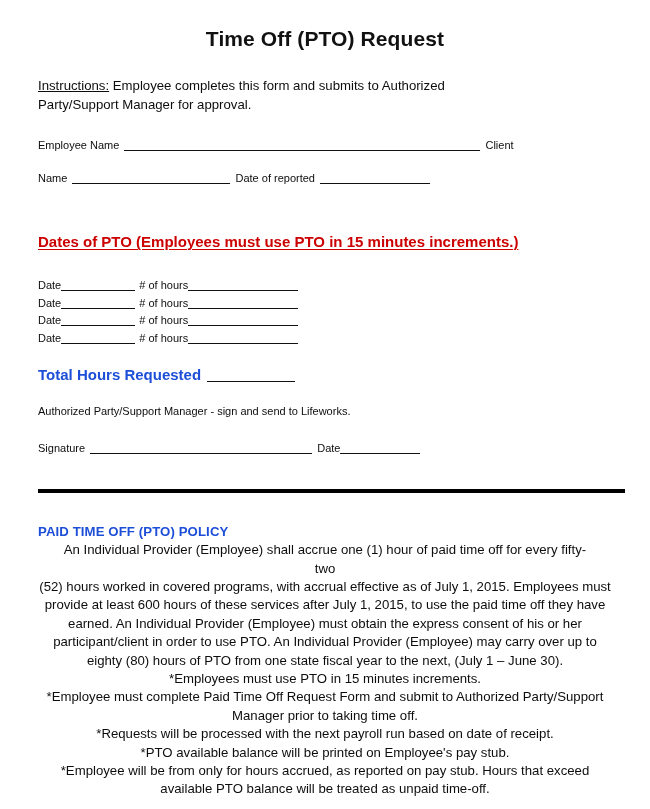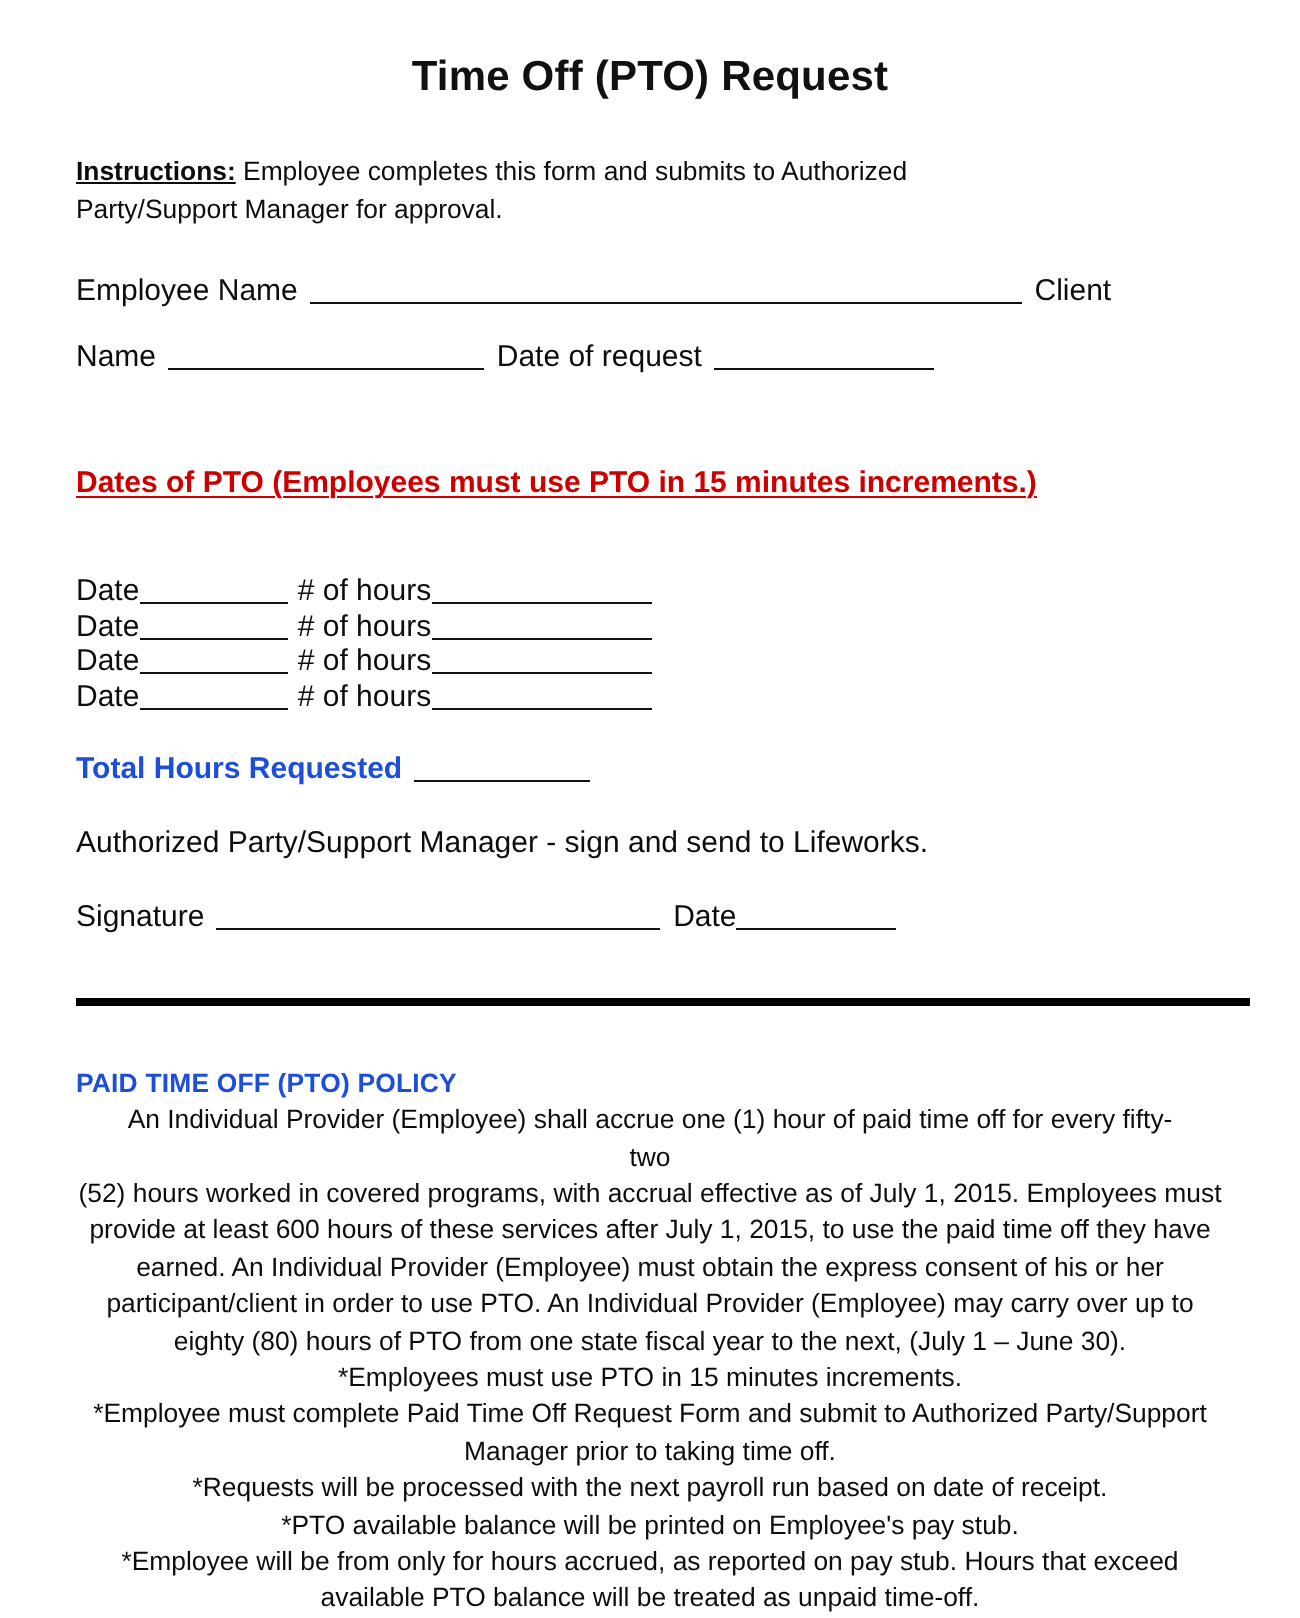--- a/index.html
+++ b/index.html
@@ -33,26 +33,26 @@
   .body-area {
     padding: 0 38px 0 38px;
   }
   .instructions {
     margin-top: 26px;
     font-size: 13.2px;
     line-height: 19px;
     max-width: 470px;
   }
   .instructions .lead {
-    font-weight: bold;
+    font-weight: normal;
     text-decoration: underline;
     text-align: right;
   }
   .row {
-    font-size: 15px;
+    font-size: 11px;
     line-height: 19px;
     white-space: nowrap;
   }
   .gap-lg { height: 22px; }
   .gap-md { height: 14px; }
   .blank {
     display: inline-block;
     border-bottom: 1.3px solid #111111;
     vertical-align: -2px;
     margin: 0 2px;
@@ -77,21 +77,21 @@
     font-weight: bold;
     text-decoration: underline;
     text-decoration-thickness: 1.2px;
     text-underline-offset: 2px;
   }
   .section-heading {
     font-size: 15px;
     line-height: 19px;
   }
   .pto-rows {
-    margin-top: 20px;
+    margin-top: 10px;
   }
   .pto-rows .row {
     line-height: 17.5px;
   }
   .hr-thick {
     margin: 0;
     border: none;
     border-top: 4px solid #000000;
     background: #000000;
     height: 0;
@@ -122,21 +122,21 @@
   <div class="body-area">
 
     <div class="instructions"><span class="lead">Instructions:</span><span> Employee completes this form and submits to Authorized Party/Support Manager for approval.</span></div>
 
     <div class="gap-lg"></div>
 
     <div class="row"><span>Employee Name</span> <span class="blank b-empname"></span> <span>Client</span></div>
 
     <div class="gap-md"></div>
 
-    <div class="row"><span>Name</span> <span class="blank b-name"></span> <span>Date of request</span> <span class="blank b-daterequest"></span></div>
+    <div class="row"><span>Name</span> <span class="blank b-name"></span> <span>Date of reported</span> <span class="blank b-daterequest"></span></div>
 
     <div style="height:44px"></div>
 
     <div class="section-heading"><span class="red-underline">Dates of PTO (Employees must use PTO in 15 minutes increments.)</span></div>
 
     <div style="height:16px"></div>
 
     <div class="pto-rows">
       <div class="row"><span>Date</span><span class="blank tight b-date"></span> <span># of hours</span><span class="blank tight b-hours"></span></div>
       <div class="row"><span>Date</span><span class="blank tight b-date"></span> <span># of hours</span><span class="blank tight b-hours"></span></div>

